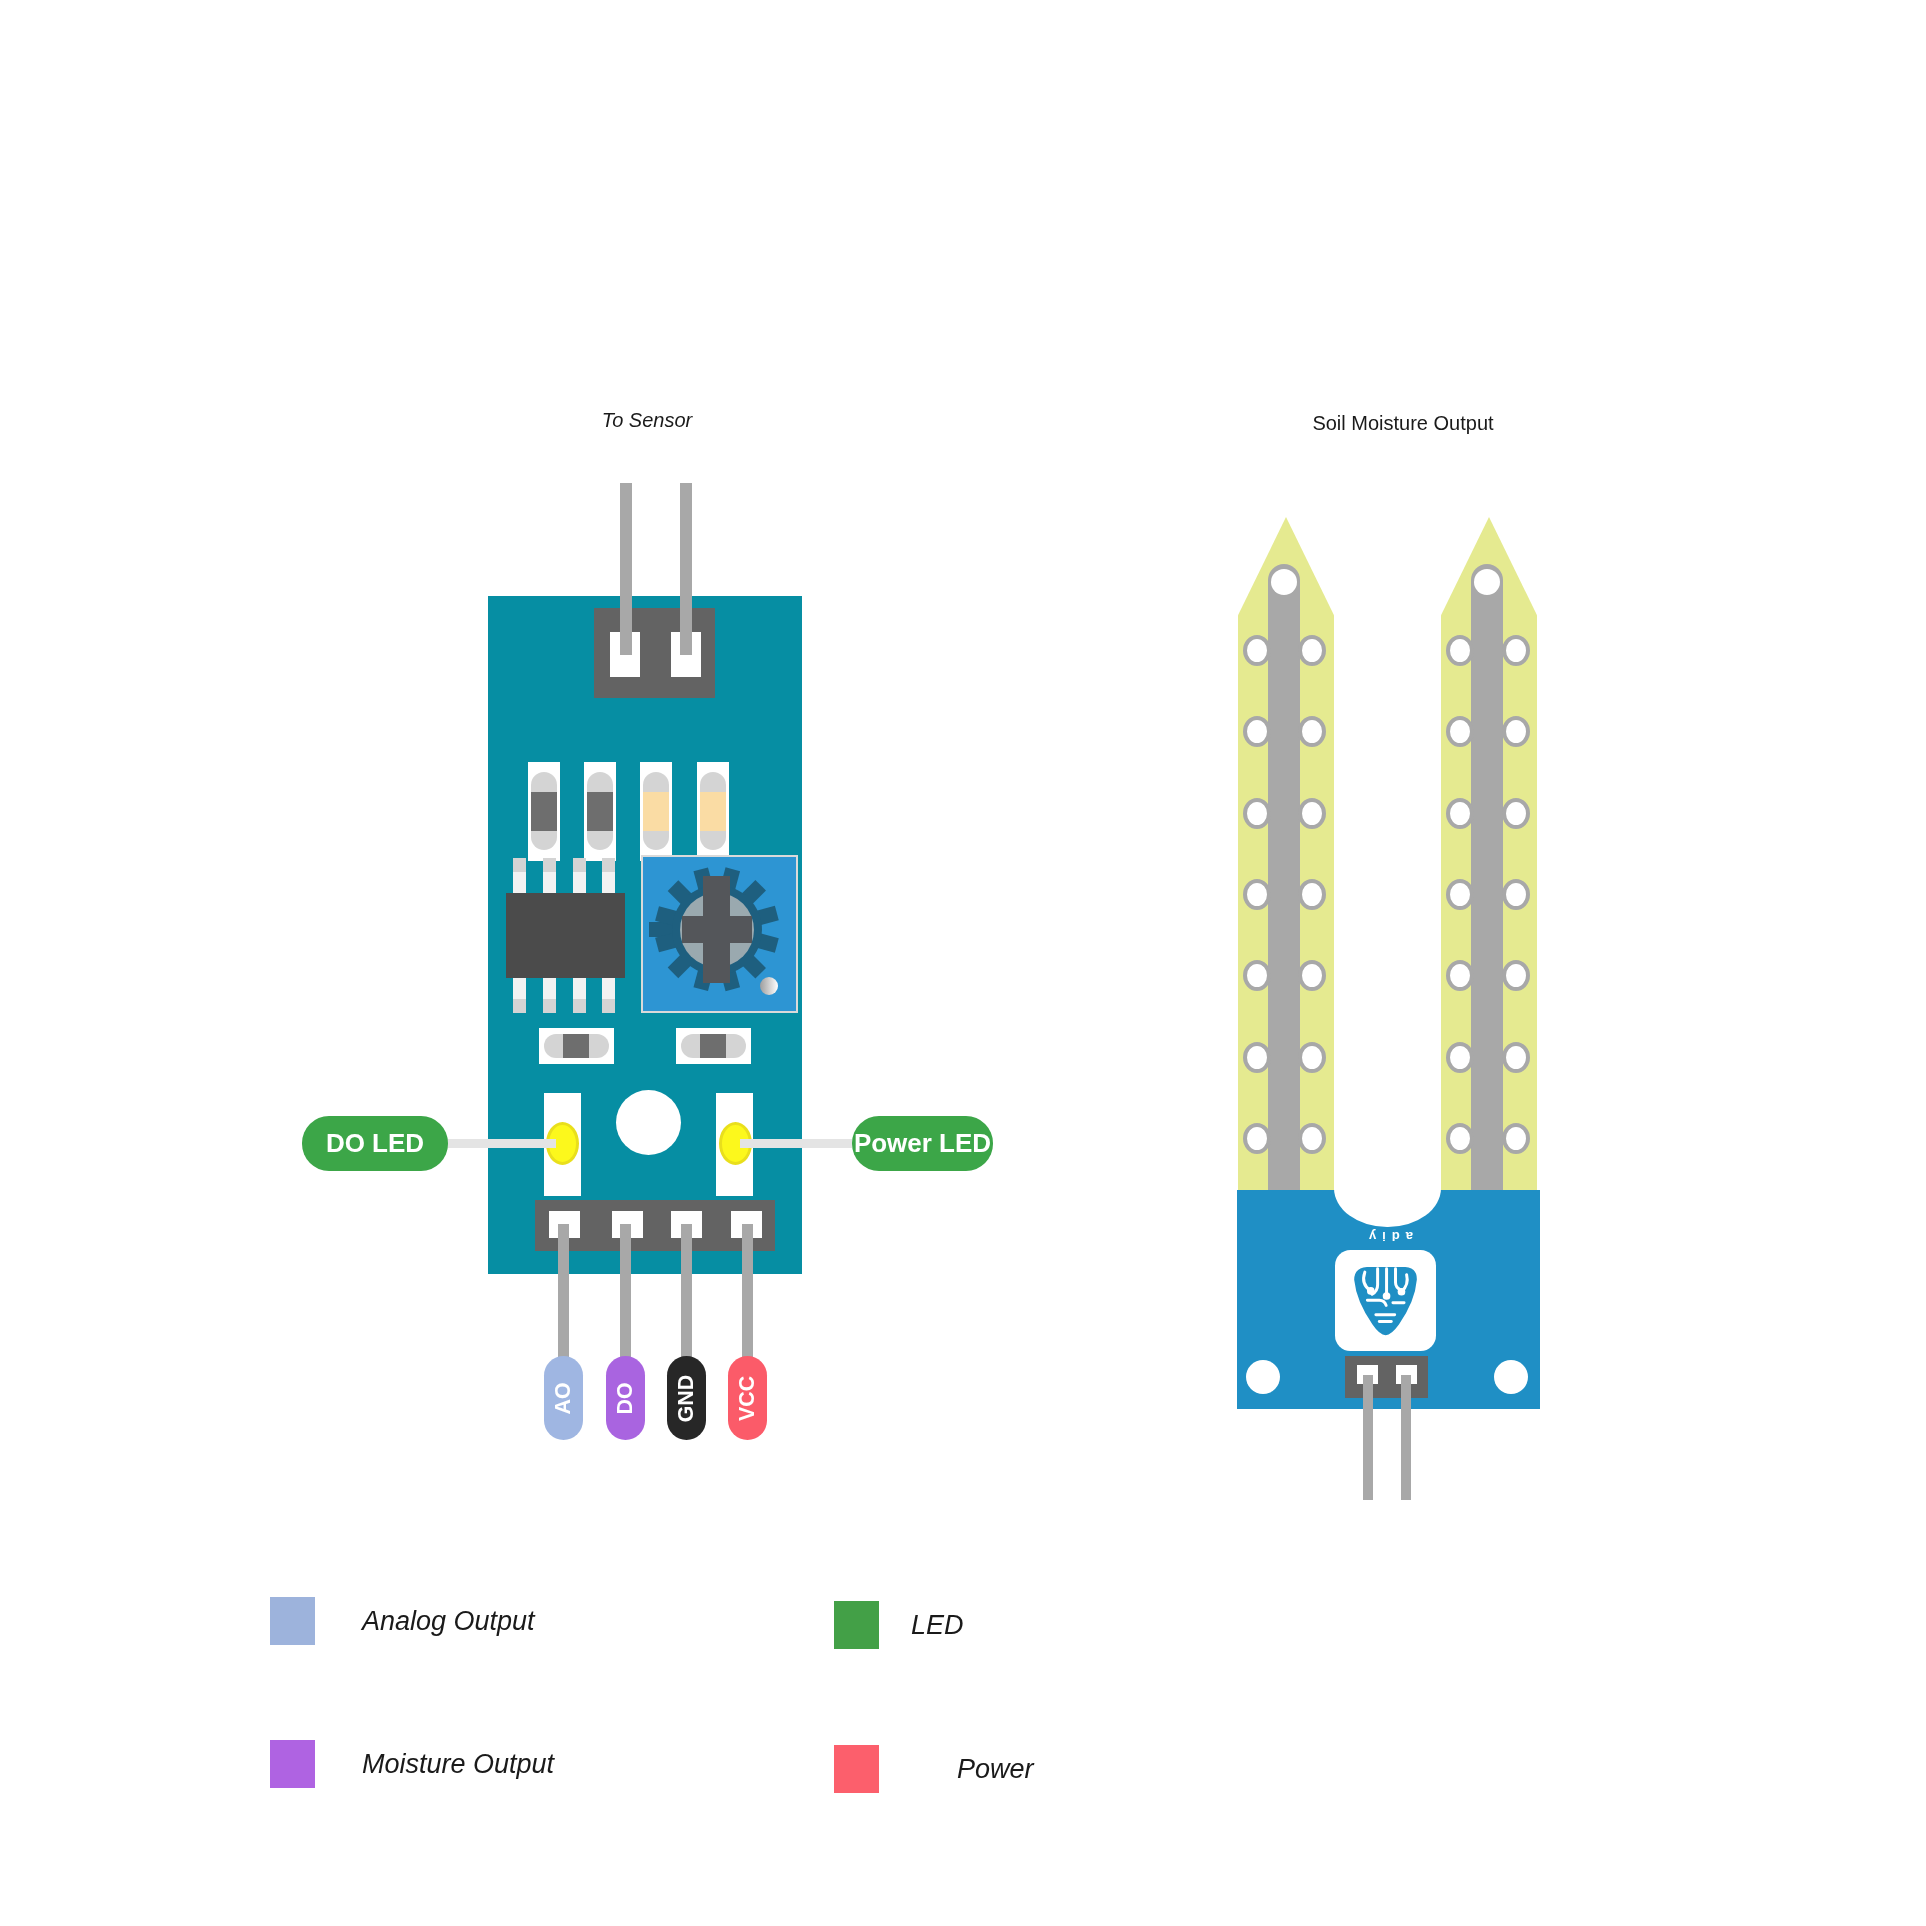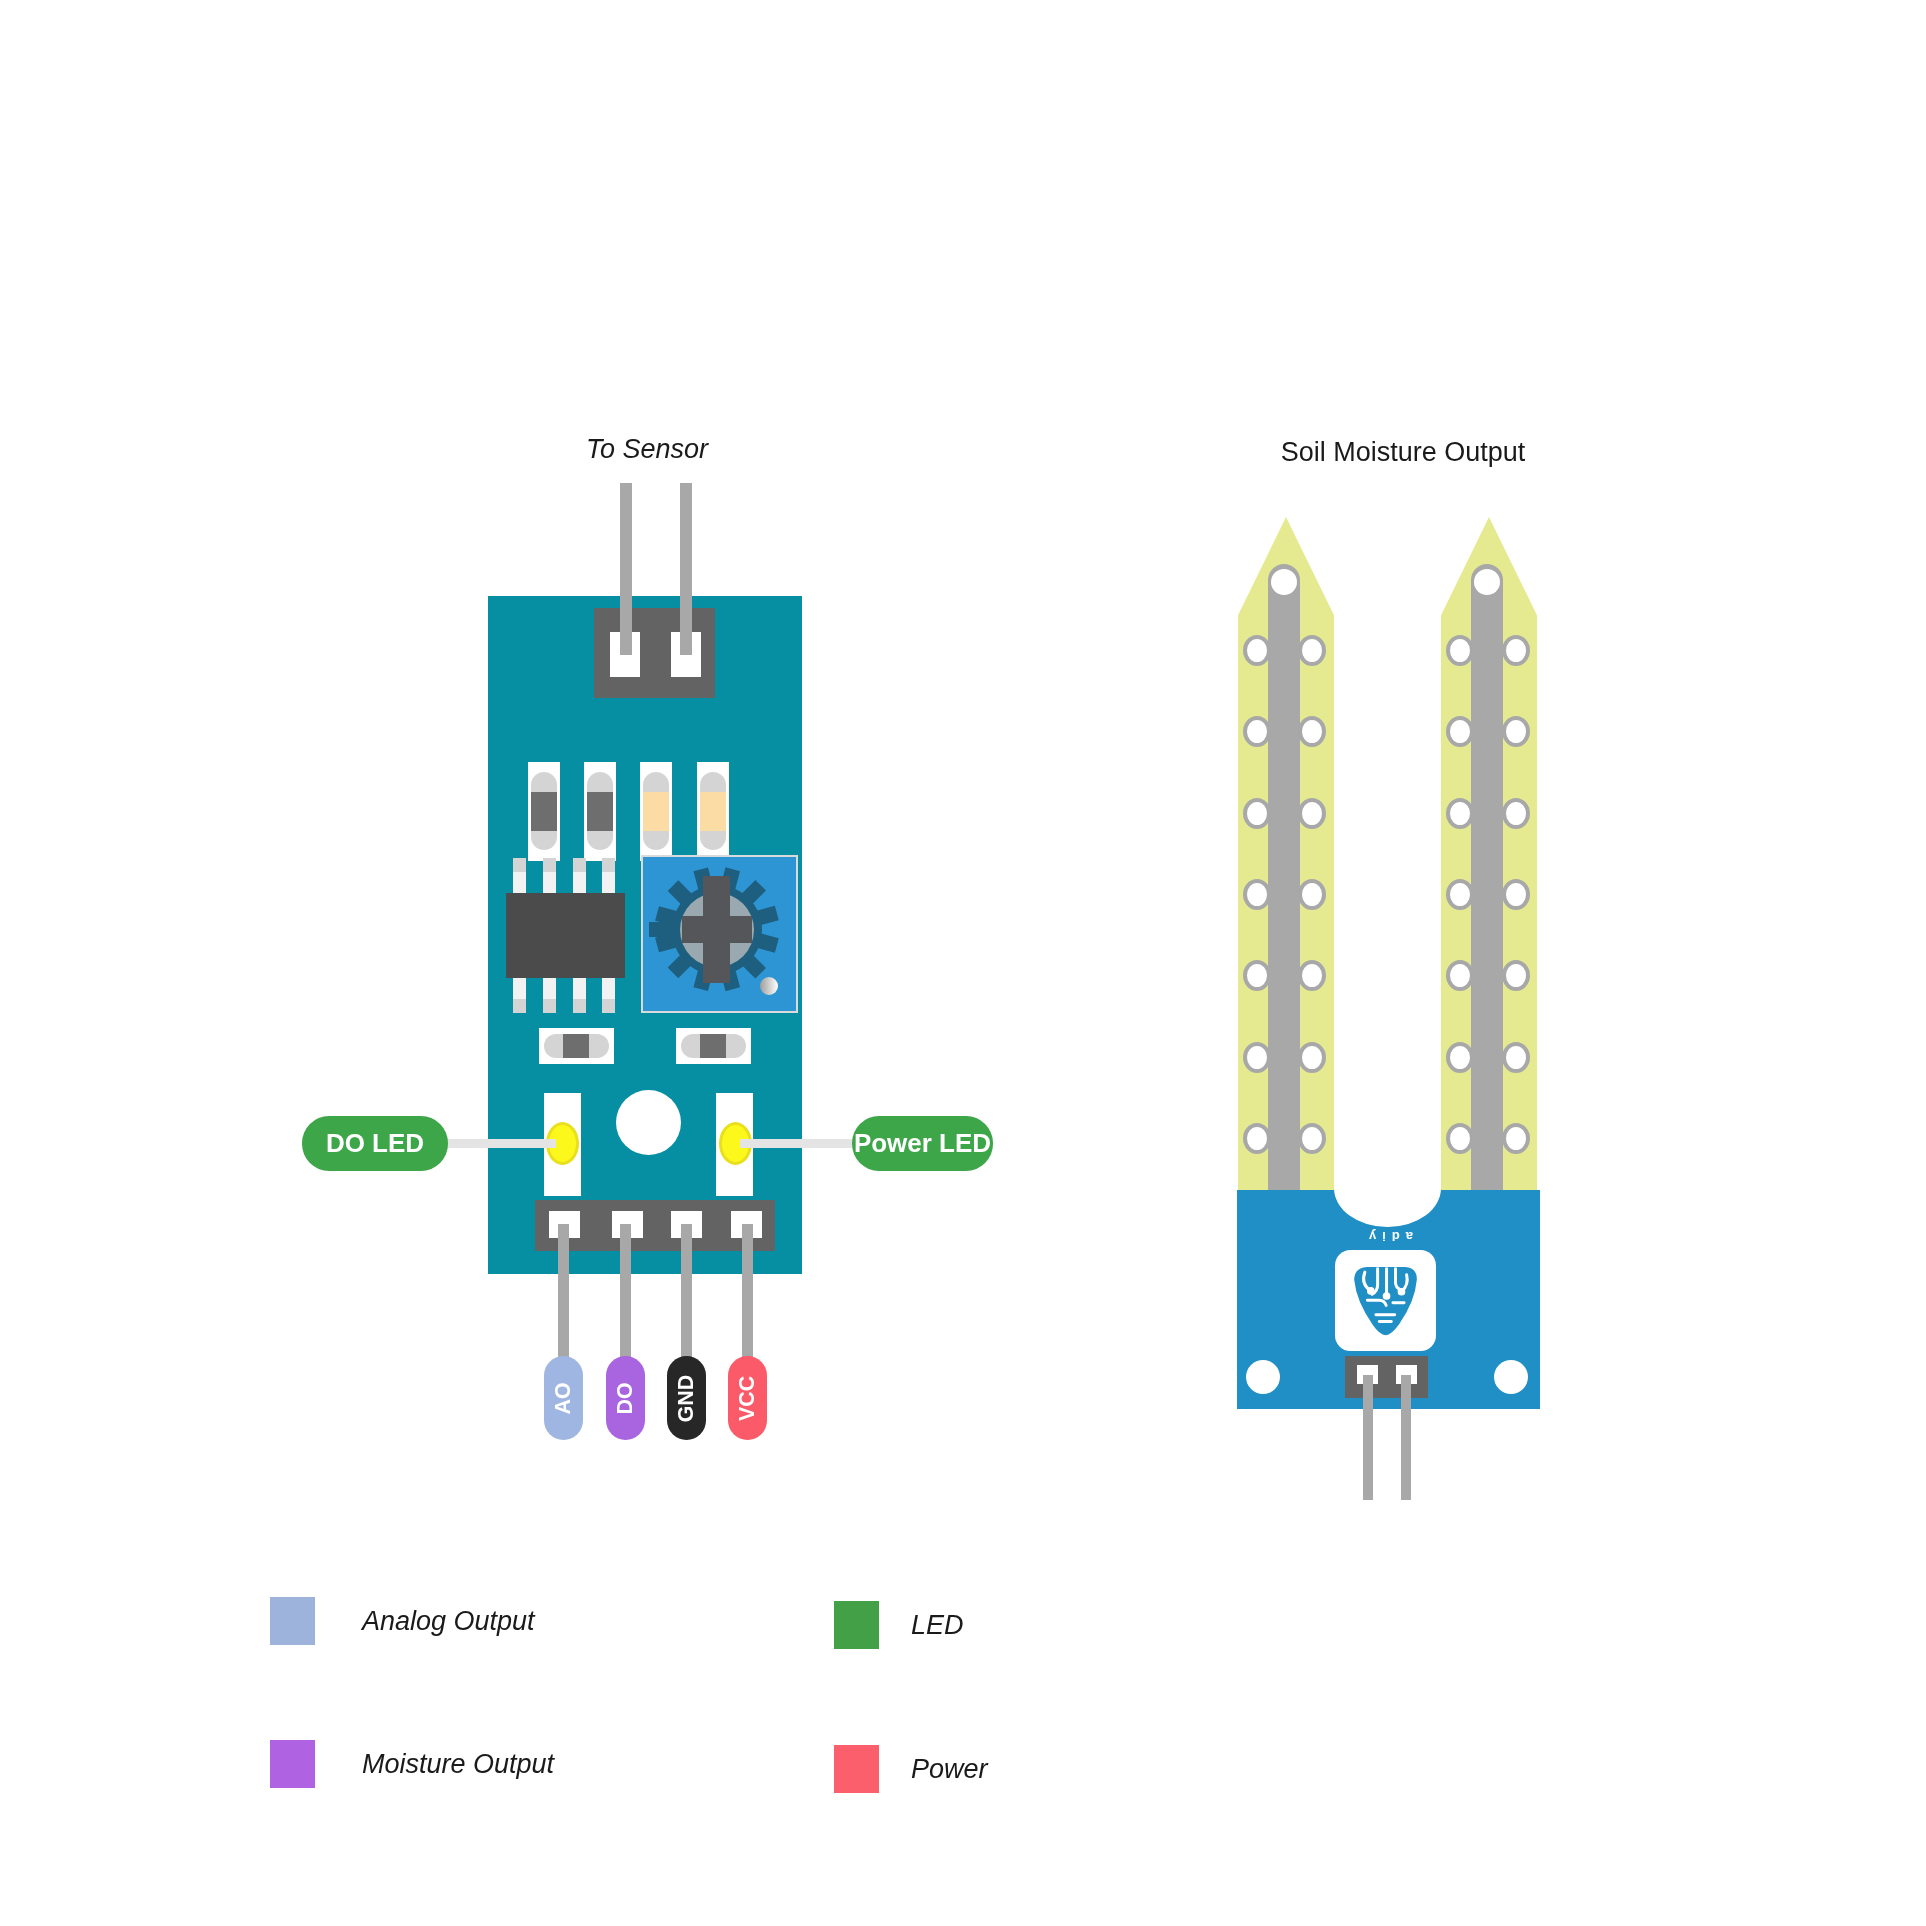--- a/index.html
+++ b/index.html
@@ -5,21 +5,21 @@
   html,body{margin:0;padding:0;background:#fff;}
   .canvas{position:relative;width:1926px;height:1926px;background:#fff;overflow:hidden;
           font-family:"Liberation Sans",sans-serif;}
   .abs{position:absolute;}
   .flex{display:flex;align-items:center;justify-content:center;}
 
   
   .page-title{left:0;top:167px;width:1820px;text-align:center;font-size:79px;font-weight:bold;
               letter-spacing:-0.9px;color:var(--title_blue);line-height:1;}
 
-  .sub-label{font-size:27px;color:var(--text_dark);margin-top:29px;}
+  .sub-label{font-size:20px;color:var(--text_dark);}
   .italic{font-style:italic;}
 
   
   .pcb-teal{left:488px;top:596px;width:314px;height:678px;background:var(--pcb_teal);z-index:1;}
   .conn{background:var(--connector_gray);}
   .pin-v{width:12px;background:var(--pin_gray);}
   .hole-white{background:#fff;}
   .smd-pad{width:32px;height:99px;background:#fff;z-index:2;}
   .smd-pill{position:absolute;left:3px;top:10.3px;width:26px;height:78px;border-radius:13px;
             background:var(--smd_gray);overflow:hidden;}
@@ -278,16 +278,16 @@
   <div class="abs swatch sw-analog" style="left:270px;top:1597px;"></div>
   <div class="abs legend-text" style="left:362px;top:1597px;">Analog Output</div>
 
   <div class="abs swatch sw-led" style="left:834px;top:1601px;"></div>
   <div class="abs legend-text" style="left:911px;top:1601px;">LED</div>
 
   <div class="abs swatch sw-digital" style="left:270px;top:1740px;"></div>
   <div class="abs legend-text" style="left:362px;top:1740px;">Moisture Output</div>
 
   <div class="abs swatch sw-power" style="left:834px;top:1745px;"></div>
-  <div class="abs legend-text" style="left:911px;top:1745px;">Power</div>
+  <div class="abs legend-text" style="left:957px;top:1745px;">Power</div>
 
 </div>
 
 
 </body></html>

